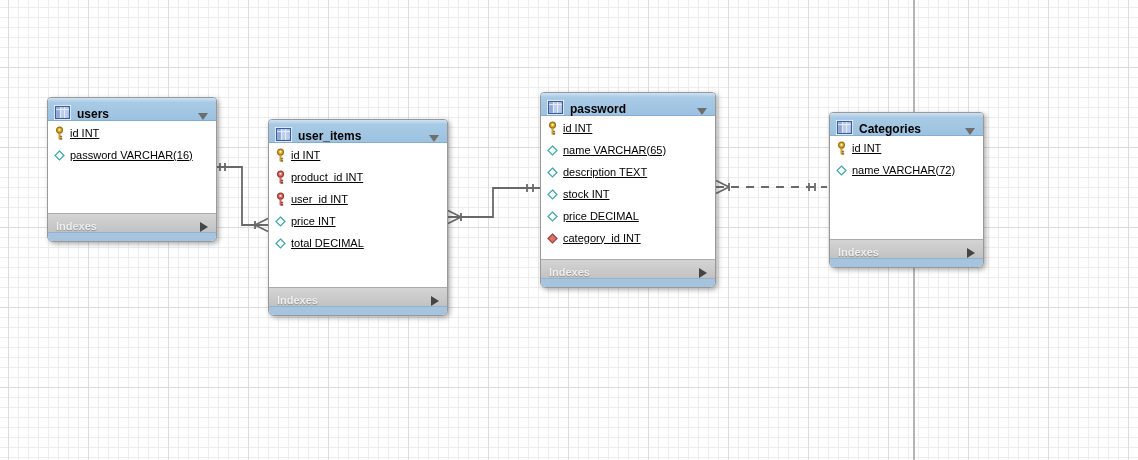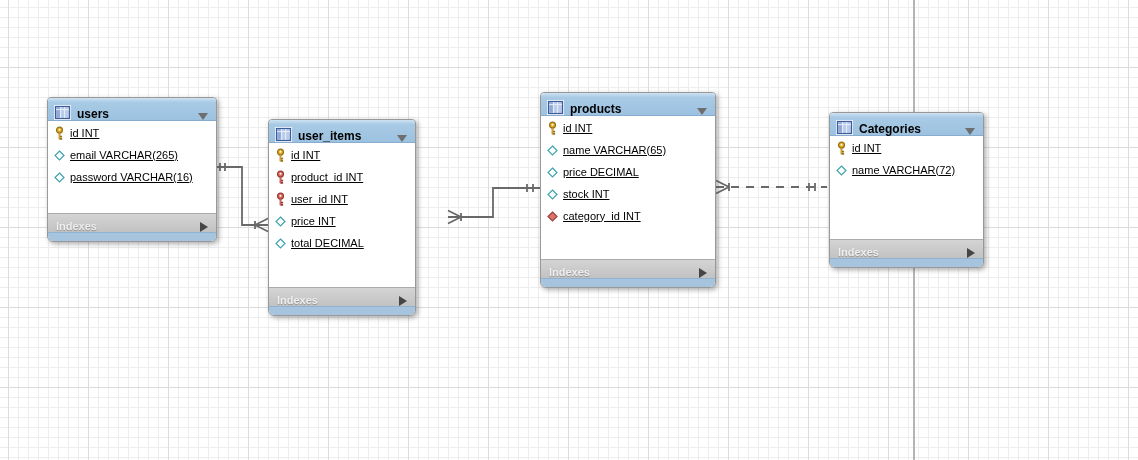--- a/index.html
+++ b/index.html
@@ -96,38 +96,30 @@
               </svg>
             </span>
             <span class="clabel">id INT</span>
           </div>
           <div class="trow">
             <span class="cicon">
               <svg width="11" height="11" viewBox="0 0 11 11">
                 <path d="M5.5 1 L10 5.5 L5.5 10 L1 5.5 Z" fill="#fdfefe" stroke="#3fa3aa" stroke-width="1.2"></path>
               </svg>
             </span>
-            <span class="clabel">email VARCHAR(265)</span>
-          </div>
-          <div class="trow">
-            <span class="cicon">
-              <svg width="11" height="11" viewBox="0 0 11 11">
-                <path d="M5.5 1 L10 5.5 L5.5 10 L1 5.5 Z" fill="#fdfefe" stroke="#3fa3aa" stroke-width="1.2"></path>
-              </svg>
-            </span>
             <span class="clabel">password VARCHAR(16)</span>
           </div>
         </div>
         <div class="tindexes">
           <span class="ilabel">Indexes</span>
           <span class="iarrow"></span>
         </div>
         <div class="tfooter"></div>
       </div>
-      <div class="tnode" style="left: 268px; top: 119px; width: 148px; height: 197px;">
+      <div class="tnode" style="left: 268px; top: 119px; width: 180px; height: 197px;">
         <div class="thead">
           <span class="ticon">
             <svg width="17" height="15" viewBox="0 0 17 15">
               <rect x="0" y="0" width="17" height="15" fill="#f2f6fb"></rect>
               <rect x="1.5" y="1.5" width="14" height="12" fill="#b9cdea" stroke="#3c5c9c" stroke-width="1.2"></rect>
               <rect x="2.3" y="2.3" width="3.5" height="10.4" fill="#8fa9d6"></rect>
               <line x1="6.6" y1="2" x2="6.6" y2="13" stroke="#e8eef8" stroke-width="1"></line>
               <line x1="10.6" y1="2" x2="10.6" y2="13" stroke="#e8eef8" stroke-width="1"></line>
               <line x1="2" y1="4.6" x2="15" y2="4.6" stroke="#e8eef8" stroke-width="1"></line>
             </svg>
@@ -197,21 +189,21 @@
           <span class="ticon">
             <svg width="17" height="15" viewBox="0 0 17 15">
               <rect x="0" y="0" width="17" height="15" fill="#f2f6fb"></rect>
               <rect x="1.5" y="1.5" width="14" height="12" fill="#b9cdea" stroke="#3c5c9c" stroke-width="1.2"></rect>
               <rect x="2.3" y="2.3" width="3.5" height="10.4" fill="#8fa9d6"></rect>
               <line x1="6.6" y1="2" x2="6.6" y2="13" stroke="#e8eef8" stroke-width="1"></line>
               <line x1="10.6" y1="2" x2="10.6" y2="13" stroke="#e8eef8" stroke-width="1"></line>
               <line x1="2" y1="4.6" x2="15" y2="4.6" stroke="#e8eef8" stroke-width="1"></line>
             </svg>
           </span>
-          <span class="ttitle">products</span>
+          <span class="ttitle">password</span>
           <span class="tcollapse"></span>
         </div>
         <div class="tbody">
           <div class="trow">
             <span class="cicon">
               <svg width="11" height="14" viewBox="0 0 11 14">
                 <circle cx="5.5" cy="4.1" r="3" fill="#e3aa1f" stroke="#97731a" stroke-width="1.2"></circle>
                 <circle cx="5.5" cy="3.8" r="1" fill="#ffffff"></circle>
                 <path d="M5.5 7.1 V13.2 M5.5 10.6 H8.1 M5.5 12.9 H8.1" stroke="#97731a" stroke-width="1.7"></path>
                 <path d="M5.5 7.1 V12.9" stroke="#e3aa1f" stroke-width="0.8"></path>
@@ -226,29 +218,37 @@
               </svg>
             </span>
             <span class="clabel">name VARCHAR(65)</span>
           </div>
           <div class="trow">
             <span class="cicon">
               <svg width="11" height="11" viewBox="0 0 11 11">
                 <path d="M5.5 1 L10 5.5 L5.5 10 L1 5.5 Z" fill="#fdfefe" stroke="#3fa3aa" stroke-width="1.2"></path>
               </svg>
             </span>
+            <span class="clabel">description TEXT</span>
+          </div>
+          <div class="trow">
+            <span class="cicon">
+              <svg width="11" height="11" viewBox="0 0 11 11">
+                <path d="M5.5 1 L10 5.5 L5.5 10 L1 5.5 Z" fill="#fdfefe" stroke="#3fa3aa" stroke-width="1.2"></path>
+              </svg>
+            </span>
+            <span class="clabel">stock INT</span>
+          </div>
+          <div class="trow">
+            <span class="cicon">
+              <svg width="11" height="11" viewBox="0 0 11 11">
+                <path d="M5.5 1 L10 5.5 L5.5 10 L1 5.5 Z" fill="#fdfefe" stroke="#3fa3aa" stroke-width="1.2"></path>
+              </svg>
+            </span>
             <span class="clabel">price DECIMAL</span>
-          </div>
-          <div class="trow">
-            <span class="cicon">
-              <svg width="11" height="11" viewBox="0 0 11 11">
-                <path d="M5.5 1 L10 5.5 L5.5 10 L1 5.5 Z" fill="#fdfefe" stroke="#3fa3aa" stroke-width="1.2"></path>
-              </svg>
-            </span>
-            <span class="clabel">stock INT</span>
           </div>
           <div class="trow">
             <span class="cicon">
               <svg width="11" height="11" viewBox="0 0 11 11">
                 <path d="M5.5 1 L10 5.5 L5.5 10 L1 5.5 Z" fill="#d9756c" stroke="#a03f39" stroke-width="1.2"></path>
               </svg>
             </span>
             <span class="clabel">category_id INT</span>
           </div>
         </div>

